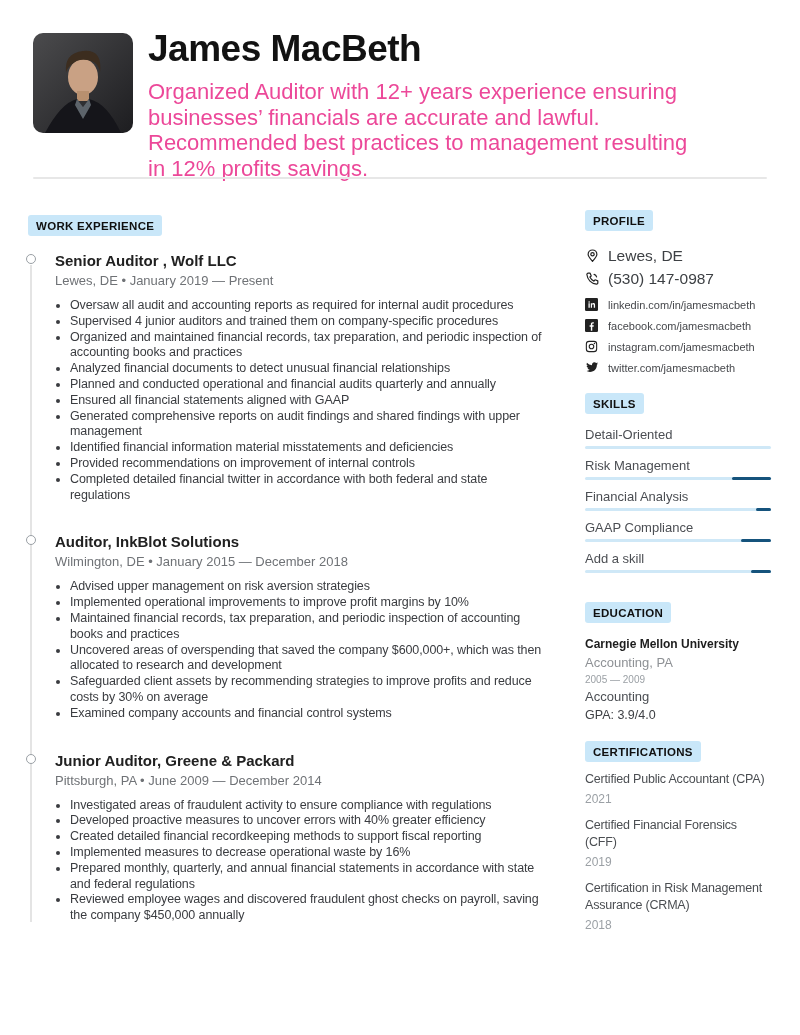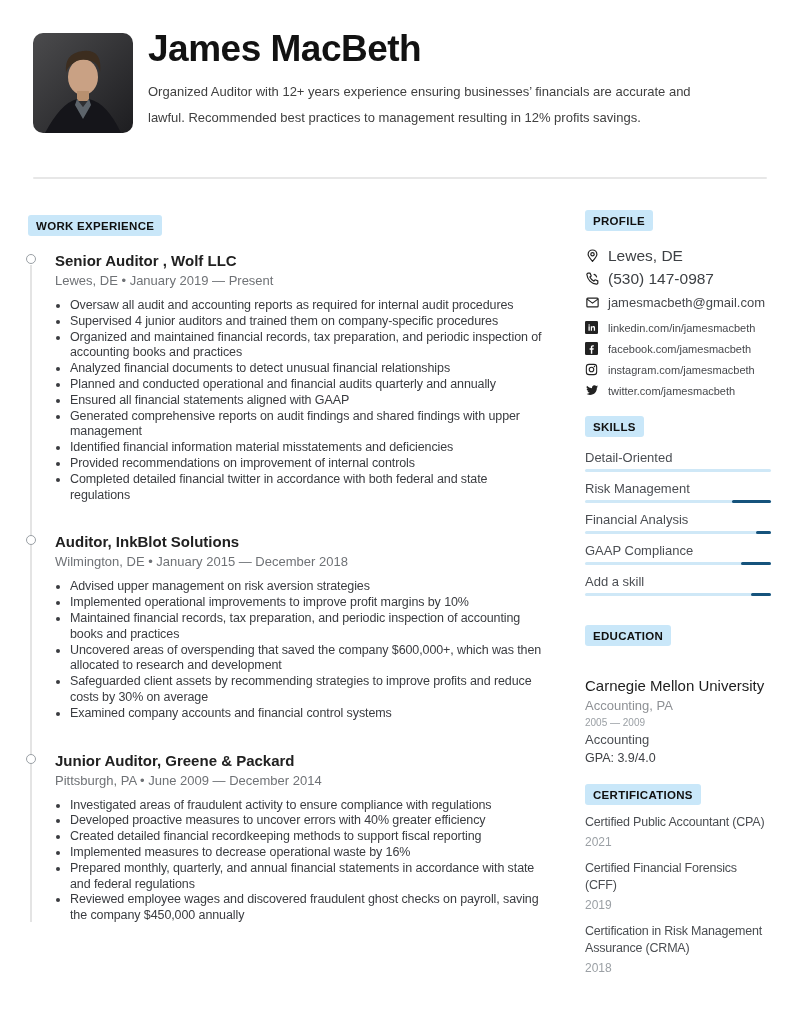--- a/index.html
+++ b/index.html
@@ -5,22 +5,22 @@
   * { margin:0; padding:0; box-sizing:border-box; }
   html,body { background:#fff; }
   body { font-family:"Liberation Sans", sans-serif; color:#222; }
   .page { position:relative; width:800px; height:1035px; background:#fff; overflow:hidden; }
 
   
   .photo { position:absolute; left:33px; top:33px; width:100px; height:100px;
            border-radius:10px; overflow:hidden; }
   .name { position:absolute; left:148px; top:28px; font-size:37px; font-weight:700;
           color:#121212; letter-spacing:-0.5px; }
-  .summary { position:absolute; left:148px; top:79px; width:552px; font-size:13px;
-             line-height:25.5px; color:#404040; }
+  .summary { position:absolute; left:148px; top:79px; width:552px; font-size:22px;
+             line-height:25.5px; color:#ec4899; }
   .divider { position:absolute; left:33px; top:177px; width:734px; height:2px;
              background:#e7e7e7; border-radius:1px; }
 
   
   .chip { display:inline-block; background:#c9e7f9; color:#101010; font-size:11.5px;
           font-weight:700; letter-spacing:0.3px; padding:5px 8px 4px; border-radius:3px; }
 
   
   .left-col { position:absolute; left:26px; top:215px; width:520px; }
   .left-col .chip { margin-left:2px; }
@@ -51,21 +51,21 @@
   .skills-chip { margin-top:19px; }
   .skills-list { margin-top:13px; }
   .skill { margin-bottom:9px; }
   .skill-label { font-size:13px; color:#4b4e53; height:15px; }
   .skill-bar { position:relative; margin-top:4px; height:3px; background:#cfe8f7;
                border-radius:2px; }
   .skill-fill { position:absolute; right:0; top:0; height:3px; background:#15537c;
                 border-radius:2px; }
 
   .edu-chip { margin-top:20px; }
-  .edu-school { margin-top:31px; font-size:15px; font-weight:400; color:#1d1d1d; }
+  .edu-school { margin-top:14px; font-size:12px; font-weight:700; color:#1d1d1d; }
   .edu-location { margin-top:4px; font-size:13px; color:#8e9195; }
   .edu-dates { margin-top:4px; font-size:10px; color:#9ba0a5; }
   .edu-degree { margin-top:4px; font-size:13px; color:#4b4e53; }
   .edu-gpa { margin-top:4px; font-size:12.5px; color:#3f4145; }
 
   .cert-chip { margin-top:19px; }
   .cert-list { margin-top:9px; }
   .cert-item { margin-bottom:11px; }
   .cert-name { font-size:12.5px; line-height:17px; color:#4b4e52; letter-spacing:-0.2px; }
   .cert-year { margin-top:4px; font-size:12px; color:#9ba0a5; }
@@ -164,29 +164,20 @@
   <div class="profile-row large">
     <span class="picon">
             <svg width="15" height="15" viewBox="0 0 24 24" fill="none" stroke="#222" stroke-width="1.9" stroke-linecap="round" stroke-linejoin="round">
               <path d="M5 3.5h3.2L10 8l-2.2 1.7a13 13 0 0 0 6.5 6.5L16 14l4.5 1.8V19a2 2 0 0 1-2.2 2A17 17 0 0 1 3 5.7 2 2 0 0 1 5 3.5z"></path>
               <path d="M14.5 5.5a5.5 5.5 0 0 1 4 4"></path>
             </svg>
           </span>
     <span class="ptext">(530) 147-0987</span>
   </div>
 
-  <div class="profile-row medium">
-    <span class="picon">
-            <svg width="15" height="15" viewBox="0 0 24 24" fill="none" stroke="#222" stroke-width="1.9" stroke-linecap="round" stroke-linejoin="round">
-              <rect x="3" y="5" width="18" height="14" rx="1.5"></rect>
-              <path d="M4 7l8 6 8-6"></path>
-            </svg>
-          </span>
-    <span class="ptext">jamesmacbeth@gmail.com</span>
-  </div>
 
   <div class="profile-row small">
     <span class="picon">
             <svg width="13" height="13" viewBox="0 0 24 24">
               <rect width="24" height="24" rx="2.5" fill="#222"></rect>
               <path fill="#fff" d="M6.4 9.6h2.4V18H6.4zM7.6 6a1.4 1.4 0 1 1 0 2.8 1.4 1.4 0 0 1 0-2.8zM10.7 9.6h2.3v1.1c.5-.8 1.4-1.3 2.5-1.3 2 0 3.1 1.2 3.1 3.4V18h-2.4v-4.6c0-1.2-.5-1.9-1.5-1.9s-1.7.7-1.7 2V18h-2.3z"></path>
             </svg>
           </span>
     <span class="ptext">linkedin.com/in/jamesmacbeth</span>
   </div>

